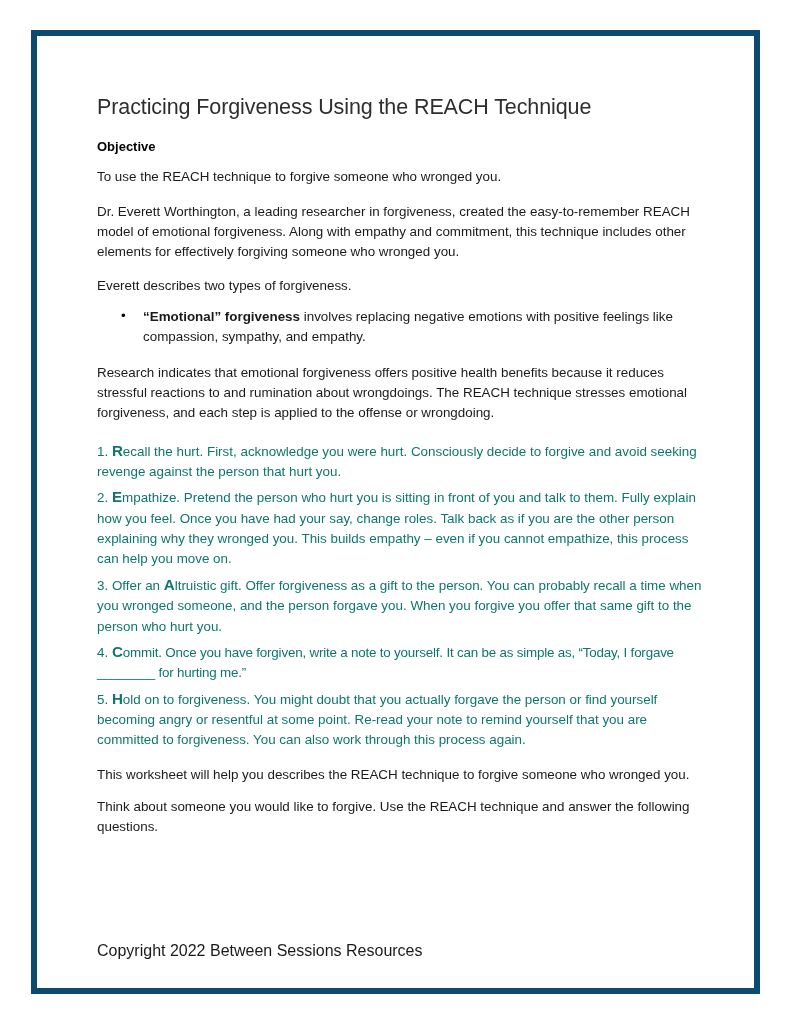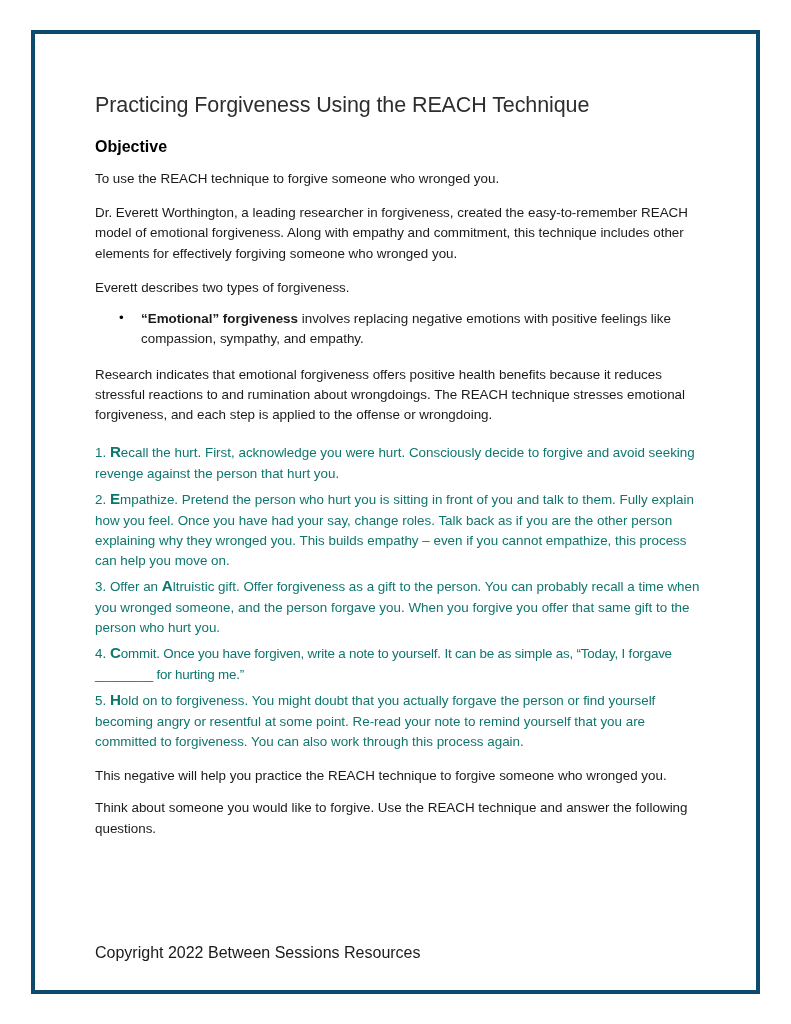--- a/index.html
+++ b/index.html
@@ -17,21 +17,21 @@
   }
 
   
   #page-sheet {
     position: absolute;
     left: 31px;
     top: 30px;
     width: 729px;
     height: 964px;
     box-sizing: border-box;
-    border: 4px solid #0c4a6e;
+    border: 6px solid #0c4a6e;
     background: #ffffff;
   }
 
   #page-inner {
     position: absolute;
     left: 60px;
     top: 0;
     width: 610px;
     height: 100%;
   }
@@ -44,21 +44,21 @@
     font-weight: 400;
     line-height: 1.22;
     letter-spacing: -0.1px;
     color: #2e2e2e;
     white-space: nowrap;
   }
 
   
   .section-heading {
     margin: 0;
-    font-size: 16px;
+    font-size: 13px;
     font-weight: bold;
     line-height: 1.25;
     color: #000000;
   }
   .heading-objective { padding-top: 19px; }
   .heading-know      { padding-top: 19px; }
   .heading-todo      { padding-top: 22px; }
 
   
   .para {
@@ -150,20 +150,20 @@
 
       <p class="step"><span>2. </span><span class="step-cap">E</span><span>mpathize. Pretend the person who hurt you is sitting in front of you and talk to them. Fully explain how you feel. Once you have had your say, change roles. Talk back as if you are the other person explaining why they wronged you. This builds empathy – even if you cannot empathize, this process can help you move on.</span></p>
 
       <p class="step"><span>3. Offer an </span><span class="step-cap">A</span><span>ltruistic gift. Offer forgiveness as a gift to the person. You can probably recall a time when you wronged someone, and the person forgave you. When you forgive you offer that same gift to the person who hurt you.</span></p>
 
       <p class="step"><span>4. </span><span class="step-cap">C</span><span class="blank-line">ommit. Once you have forgiven, write a note to yourself. It can be as simple as, “Today, I forgave ________ for hurting me.”</span></p>
 
       <p class="step"><span>5. </span><span class="step-cap">H</span><span>old on to forgiveness. You might doubt that you actually forgave the person or find yourself becoming angry or resentful at some point. Re-read your note to remind yourself that you are committed to forgiveness. You can also work through this process again.</span></p>
     </div>
 
-    <p class="para pad-14">This negative will help you practice the REACH technique to forgive someone who wronged you.</p>
+    <p class="para pad-14">This worksheet will help you describes the REACH technique to forgive someone who wronged you.</p>
 
     <p class="para pad-12">Think about someone you would like to forgive. Use the REACH technique and answer the following questions.</p>
 
   </div>
 
   <div class="footer-copyright">Copyright 2022 Between Sessions Resources</div>
 </div>
 
 </body></html>

